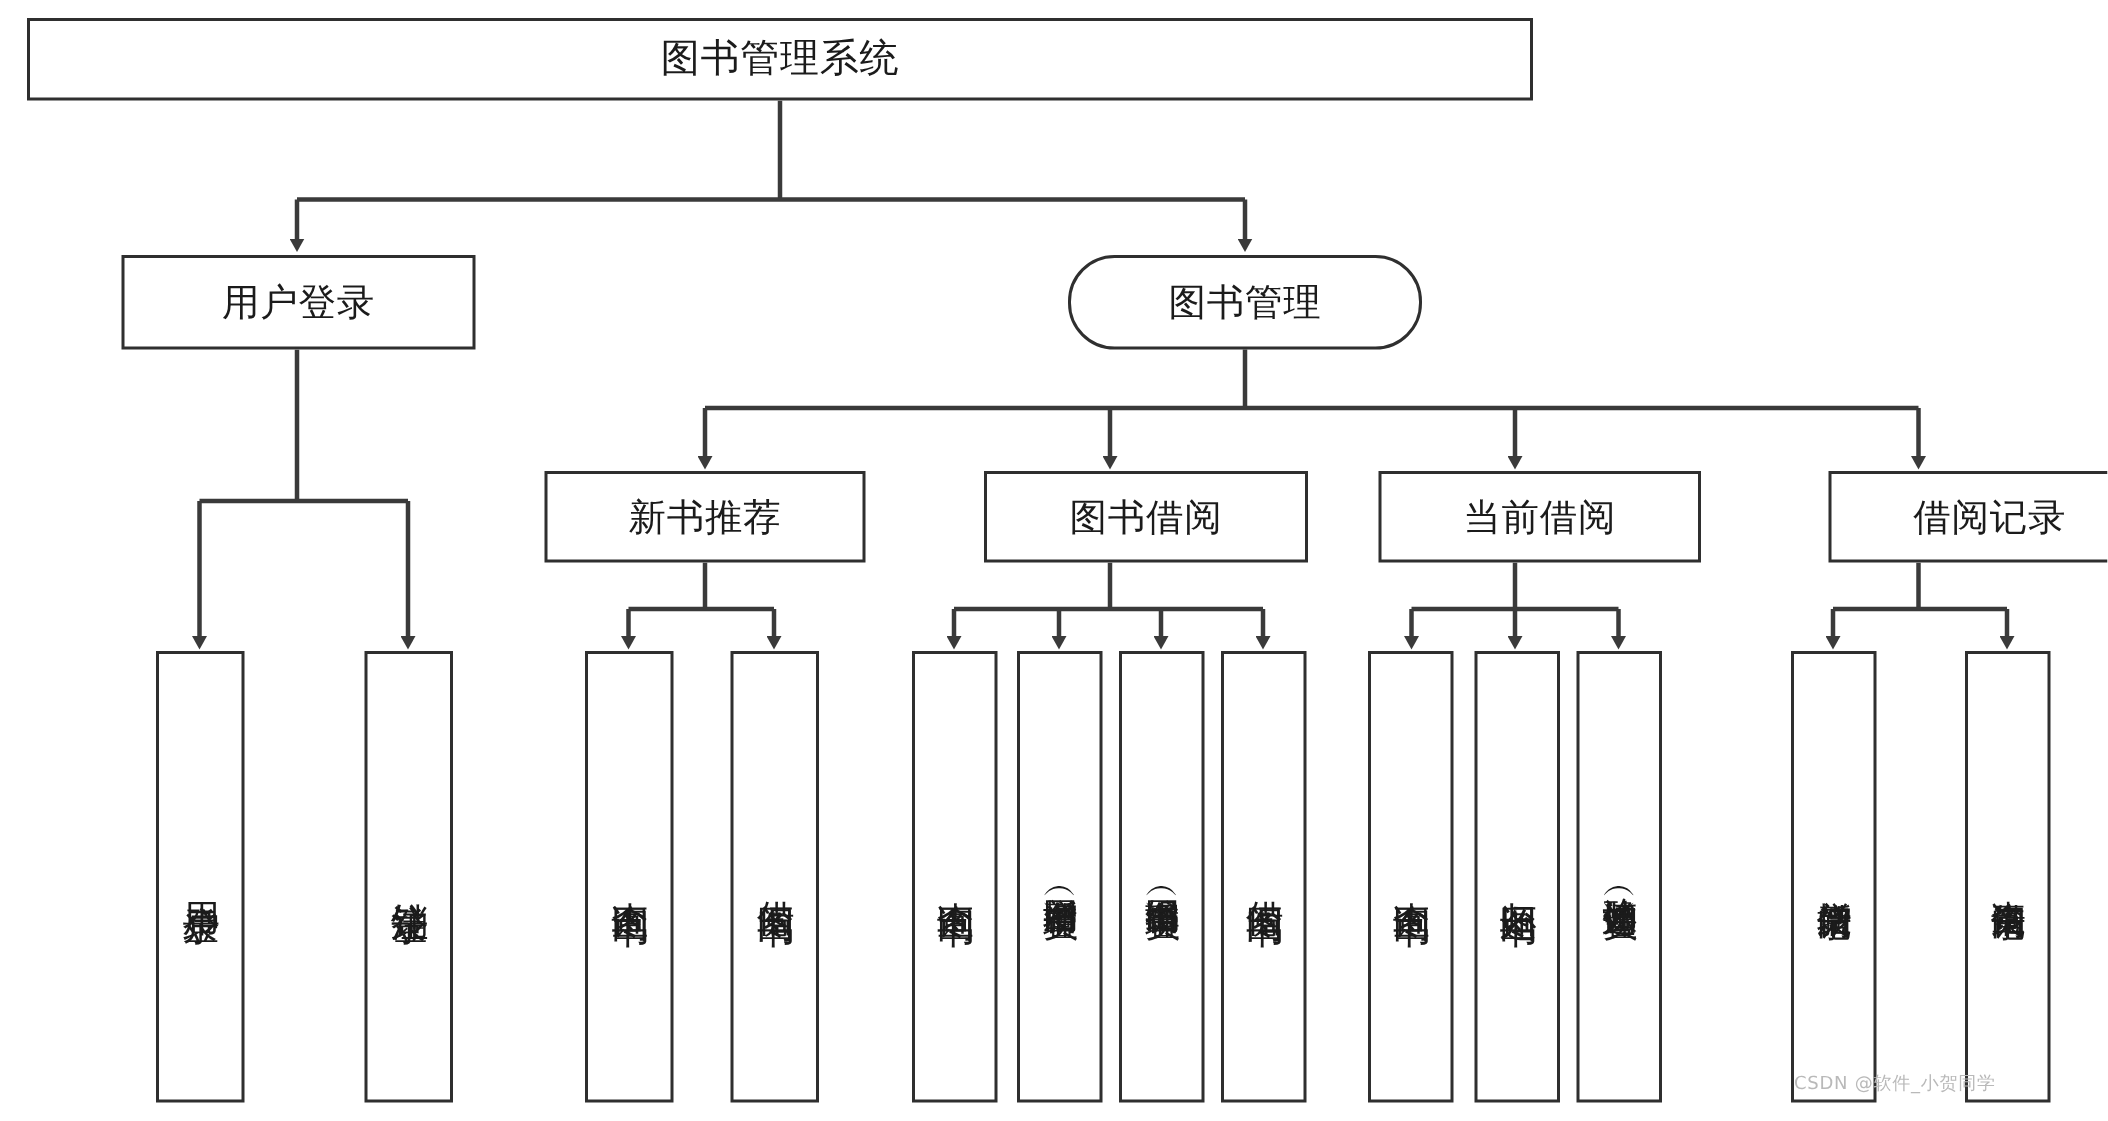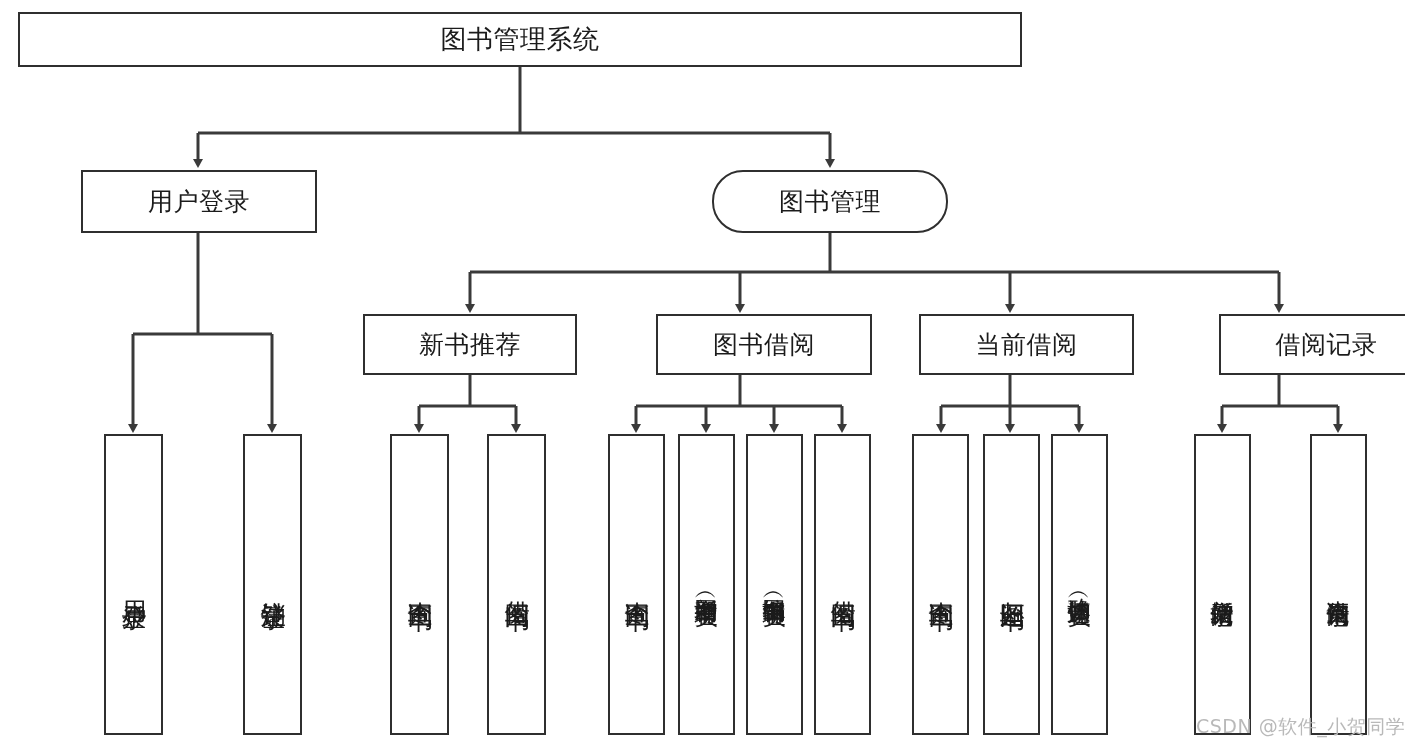--- a/index.html
+++ b/index.html
@@ -61,21 +61,21 @@
     letter-spacing: 2px;
     white-space: nowrap;
   }
   .node.vert.narrow .node-label {
     font-size: 23px;
     letter-spacing: 1px;
   }
   .watermark {
     position: absolute;
     color: #b9b9b9;
-    font-size: 19px;
+    font-size: 12px;
     white-space: nowrap;
     letter-spacing: 0.5px;
   }
 </style>
 </head>
 <body>
 
 <div id="diagram-root">
 
   <svg class="connectors" viewBox="0 0 1405 747">

